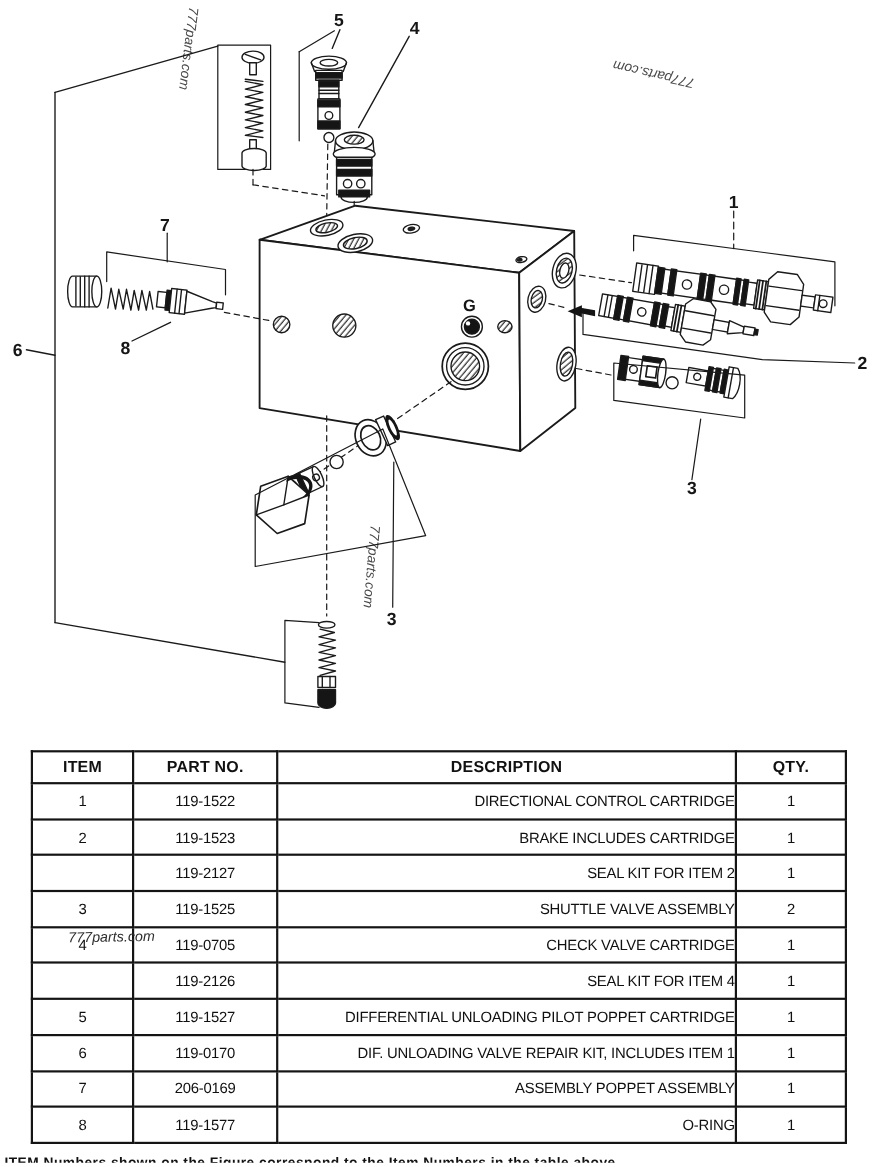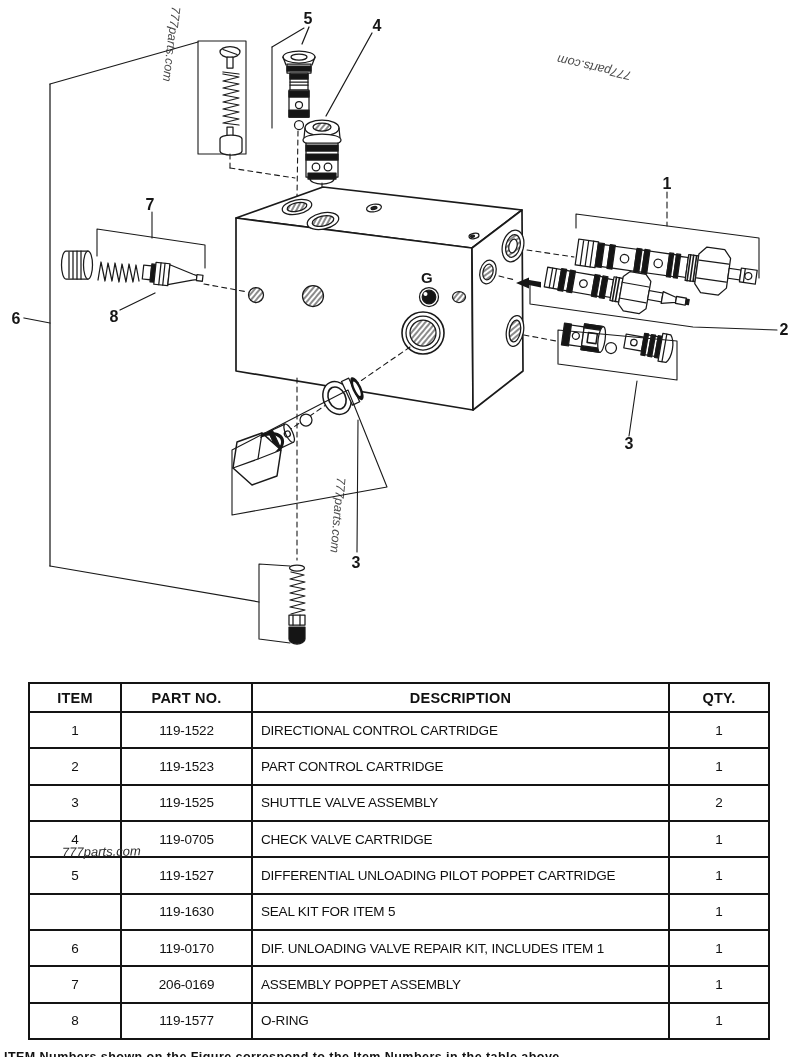--- a/index.html
+++ b/index.html
@@ -18,21 +18,21 @@
     border-collapse:collapse;table-layout:fixed;background:#fff;
   }
   table.parts th,table.parts td{
     border:2px solid #141414;padding:0 0;vertical-align:middle;
     white-space:nowrap;overflow:hidden;
   }
   table.parts th{
     font-size:14.5px;font-weight:bold;text-align:center;letter-spacing:.2px;height:27px;
   }
   table.parts td{font-size:13.5px;letter-spacing:-0.2px;text-align:center;color:#101010;}
-  table.parts td.c-desc{text-align:left;padding-left:8px;}
+  table.parts td.c-desc{text-align:right;padding-left:8px;}
   .wm-table{
     position:absolute;left:62px;top:844px;font-size:13px;font-style:italic;
     color:#2e2e2e;transform:rotate(-1deg);z-index:5;
   }
   .footer-clip{
     position:absolute;left:4px;top:1051px;width:792px;height:6px;overflow:hidden;z-index:4;
   }
   .footer-clip span{
     display:block;font-size:12.5px;font-weight:bold;line-height:13px;
     letter-spacing:.45px;color:#111;white-space:nowrap;
@@ -386,48 +386,54 @@
   <tbody>
         <tr>
           <td class="c-item">1</td>
           <td class="c-part">119-1522</td>
           <td class="c-desc">DIRECTIONAL CONTROL CARTRIDGE</td>
           <td class="c-qty">1</td>
         </tr>
         <tr>
           <td class="c-item">2</td>
           <td class="c-part">119-1523</td>
-          <td class="c-desc">PART CONTROL CARTRIDGE</td>
+          <td class="c-desc">BRAKE INCLUDES CARTRIDGE</td>
+          <td class="c-qty">1</td>
+        </tr>
+        <tr>
+          <td class="c-item"></td>
+          <td class="c-part">119-2127</td>
+          <td class="c-desc">SEAL KIT FOR ITEM 2</td>
           <td class="c-qty">1</td>
         </tr>
         <tr>
           <td class="c-item">3</td>
           <td class="c-part">119-1525</td>
           <td class="c-desc">SHUTTLE VALVE ASSEMBLY</td>
           <td class="c-qty">2</td>
         </tr>
         <tr>
           <td class="c-item">4</td>
           <td class="c-part">119-0705</td>
           <td class="c-desc">CHECK VALVE CARTRIDGE</td>
           <td class="c-qty">1</td>
         </tr>
         <tr>
+          <td class="c-item"></td>
+          <td class="c-part">119-2126</td>
+          <td class="c-desc">SEAL KIT FOR ITEM 4</td>
+          <td class="c-qty">1</td>
+        </tr>
+        <tr>
           <td class="c-item">5</td>
           <td class="c-part">119-1527</td>
           <td class="c-desc">DIFFERENTIAL UNLOADING PILOT POPPET CARTRIDGE</td>
           <td class="c-qty">1</td>
         </tr>
         <tr>
-          <td class="c-item"></td>
-          <td class="c-part">119-1630</td>
-          <td class="c-desc">SEAL KIT FOR ITEM 5</td>
-          <td class="c-qty">1</td>
-        </tr>
-        <tr>
           <td class="c-item">6</td>
           <td class="c-part">119-0170</td>
           <td class="c-desc">DIF. UNLOADING VALVE REPAIR KIT, INCLUDES ITEM 1</td>
           <td class="c-qty">1</td>
         </tr>
         <tr>
           <td class="c-item">7</td>
           <td class="c-part">206-0169</td>
           <td class="c-desc">ASSEMBLY POPPET ASSEMBLY</td>
           <td class="c-qty">1</td>

